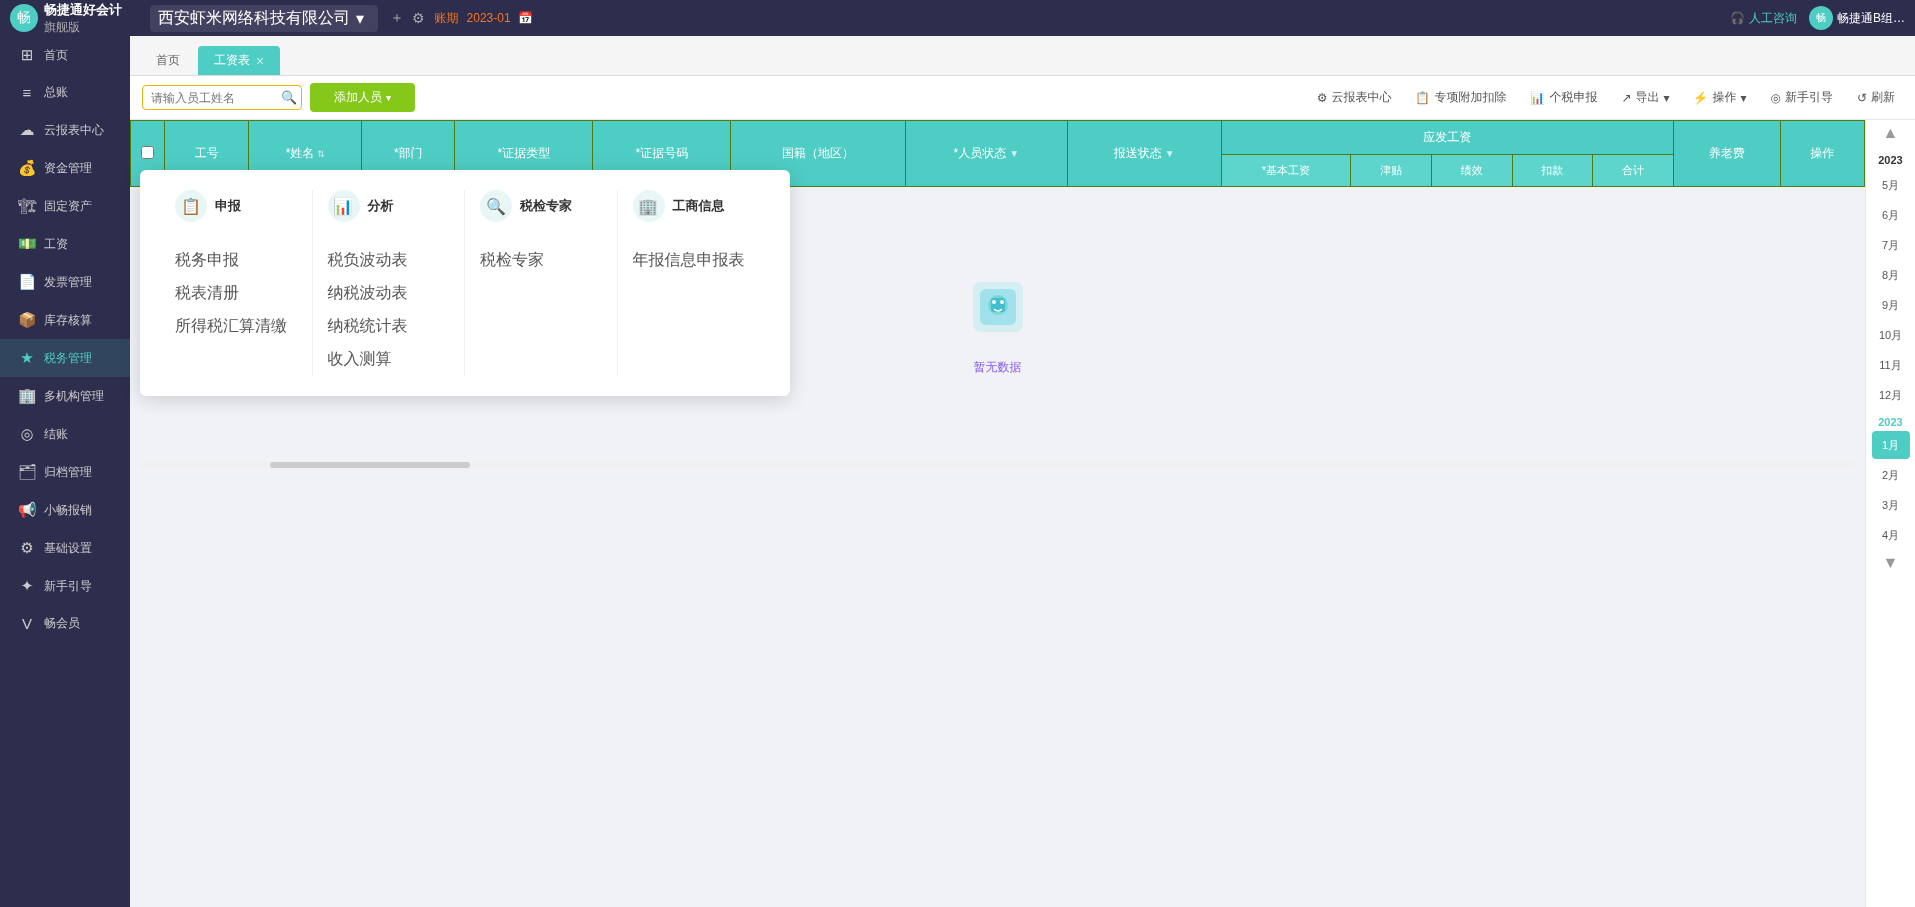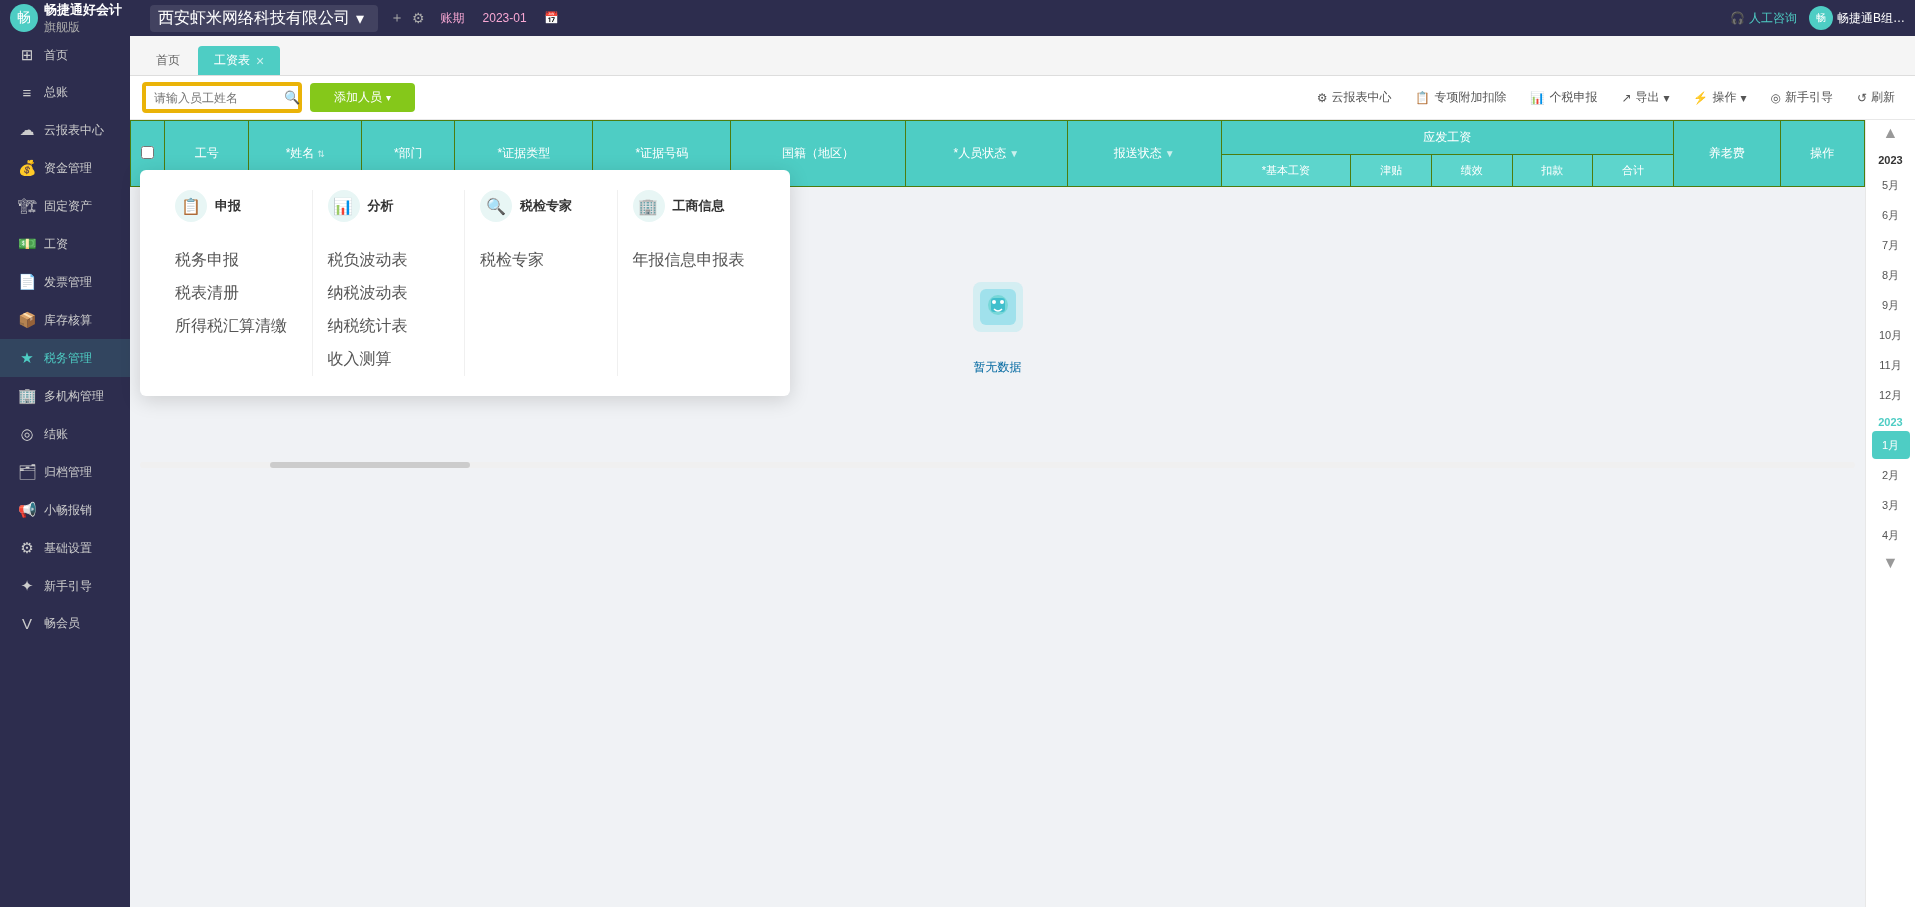--- a/index.html
+++ b/index.html
@@ -8,21 +8,21 @@
     
     .top-bar { height: 36px; background: #2d2d4e; display: flex; align-items: center; padding: 0 10px; flex-shrink: 0; }
     .logo-area { display: flex; align-items: center; width: 130px; }
     .logo-icon { width: 28px; height: 28px; background: #4ecdc4; border-radius: 50%; display: flex; align-items: center; justify-content: center; color: white; font-size: 14px; margin-right: 6px; }
     .logo-text { color: white; font-size: 13px; font-weight: bold; }
     .logo-sub { color: #aaa; font-size: 12px; }
     .company-selector { display: flex; align-items: center; background: rgba(255,255,255,0.1); border-radius: 4px; padding: 3px 8px; color: white; font-size: 16px; cursor: pointer; margin-left: 10px; }
     .company-selector span { margin-right: 6px; }
     .top-icons { display: flex; align-items: center; gap: 8px; margin-left: 12px; }
     .top-icon-btn { color: #aaa; cursor: pointer; font-size: 14px; }
-    .account-period { color: #f9a8d4; font-size: 12px; margin-left: 16px; display: flex; align-items: center; gap: 18px; }
+    .account-period { color: #f97316; font-size: 12px; margin-left: 10px; display: flex; align-items: center; gap: 8px; }
     .top-right { margin-left: auto; display: flex; align-items: center; gap: 12px; }
     .help-btn { color: #4ecdc4; font-size: 12px; cursor: pointer; display: flex; align-items: center; gap: 4px; }
     .user-btn { color: white; font-size: 12px; cursor: pointer; display: flex; align-items: center; gap: 4px; }
     .user-avatar { width: 24px; height: 24px; background: #4ecdc4; border-radius: 50%; display: flex; align-items: center; justify-content: center; color: white; font-size: 10px; }
 
     
     .main-layout { display: flex; flex: 1; overflow: hidden; }
 
     
     .sidebar { width: 130px; background: #2d2d4e; display: flex; flex-direction: column; flex-shrink: 0; }
@@ -37,39 +37,39 @@
 
     
     .tab-bar { height: 40px; background: #f5f5f5; display: flex; align-items: flex-end; padding: 0 10px; gap: 2px; flex-shrink: 0; border-bottom: 1px solid #ddd; }
     .tab { padding: 6px 16px; border-radius: 4px 4px 0 0; cursor: pointer; font-size: 12px; display: flex; align-items: center; gap: 6px; }
     .tab.inactive { background: #f5f5f5; color: #666; }
     .tab.active { background: #4ecdc4; color: white; }
     .tab-close { font-size: 14px; color: rgba(255,255,255,0.7); cursor: pointer; }
 
     
     .toolbar { height: 44px; background: white; display: flex; align-items: center; padding: 0 12px; gap: 8px; flex-shrink: 0; border-bottom: 1px solid #e8e8e8; }
-    .search-box { display: flex; align-items: center; border: 4px solid #eab308; border-radius: 4px; padding: 4px 8px; width: 160px; }
+    .search-box { display: flex; align-items: center; border: 1px solid #eab308; border-radius: 4px; padding: 4px 8px; width: 160px; }
     .search-box input { border: none; outline: none; font-size: 12px; width: 130px; }
     .search-icon { color: #999; font-size: 13px; }
     .btn-add { background: #85c81a; color: white; border: none; border-radius: 4px; padding: 6px 24px; cursor: pointer; font-size: 12px; display: flex; align-items: center; gap: 4px; }
     .btn-add .dropdown-arrow { font-size: 10px; }
     .toolbar-btn { display: flex; align-items: center; gap: 4px; color: #555; cursor: pointer; font-size: 12px; padding: 4px 8px; }
 
     
     .table-container { flex: 1; overflow: auto; position: relative; }
     .data-table { width: 100%; border-collapse: collapse; font-size: 12px; }
     .data-table th { background: #4ecdc4; color: white; padding: 8px 10px; text-align: center; border: 1px solid #4d7c0f; white-space: nowrap; font-weight: normal; }
     .data-table th.sub-header { background: #5dd5cc; font-size: 11px; }
     .checkbox-cell { width: 30px; }
     .th-sort { display: flex; align-items: center; justify-content: center; gap: 3px; }
     .sort-icon { font-size: 9px; color: rgba(255,255,255,0.7); }
     .filter-icon { font-size: 10px; color: rgba(255,255,255,0.7); }
 
     
-    .empty-state { display: flex; flex-direction: column; align-items: center; justify-content: flex-end; padding: 80px 0; color: #0369a1; }
+    .empty-state { display: flex; flex-direction: column; align-items: center; justify-content: flex-end; padding: 80px 0; color: #8b5cf6; }
     .empty-icon { width: 80px; height: 80px; margin-bottom: 12px; }
     .dropdown-menu { position: absolute; top: 170px; left: 140px; background: white; border-radius: 6px; box-shadow: 0 4px 20px rgba(0,0,0,0.15); z-index: 200; width: 650px; padding: 20px; display: grid; grid-template-columns: 1fr 1fr 1fr 1fr; gap: 0; }
     .menu-section { padding: 0 15px; border-right: 1px solid #f0f0f0; }
     .menu-section:last-child { border-right: none; }
     .menu-section-header { display: flex; align-items: center; gap: 8px; margin-bottom: 14px; padding-bottom: 8px; }
     .menu-section-icon { width: 32px; height: 32px; border-radius: 50%; display: flex; align-items: center; justify-content: center; font-size: 16px; }
     .menu-section-icon.blue { background: #e8f6f5; color: #4ecdc4; }
     .menu-section-title { font-size: 13px; font-weight: bold; color: #333; }
     .menu-item { display: block; padding: 6px 0; color: #555; font-size: 16px; cursor: pointer; text-decoration: none; }
 

